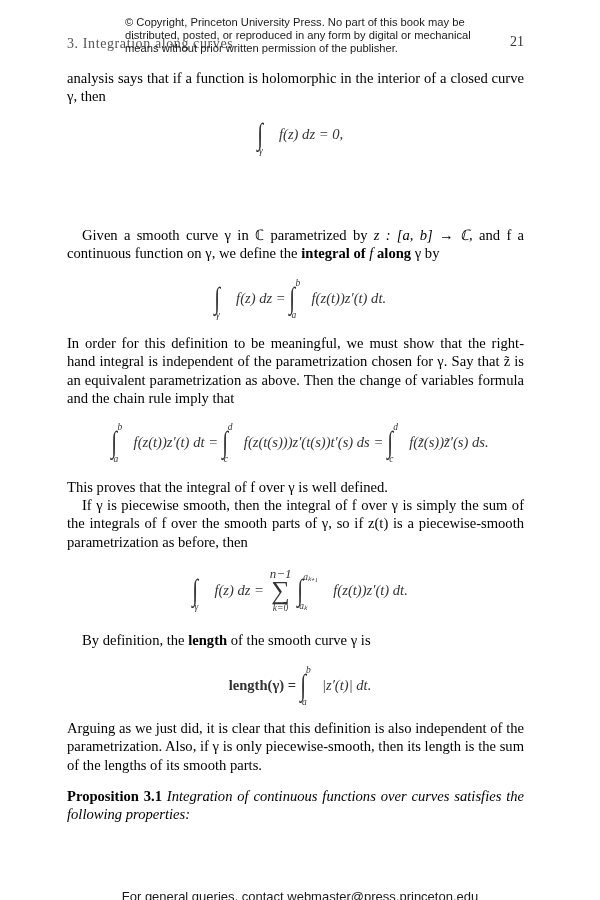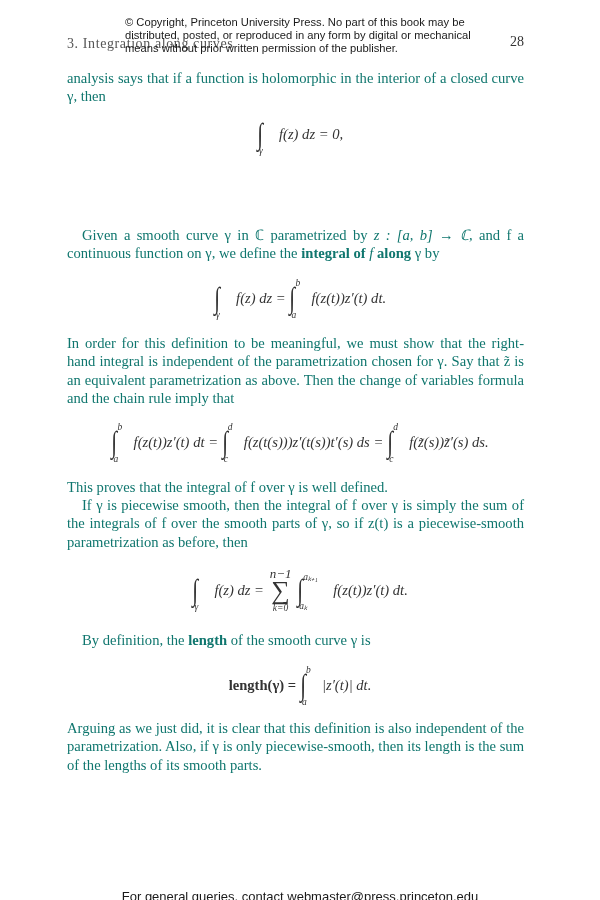--- a/index.html
+++ b/index.html
@@ -20,21 +20,21 @@
       font-family: "Liberation Serif", serif; font-size: 14px; color: #555;
       letter-spacing: 0.6px; z-index: 1;
     }
     .page-number {
       position: absolute; right: 76px; top: 22px;
       font-family: "Liberation Serif", serif; font-size: 14px; color: #333;
     }
     .text {
       position: absolute; left: 67px; width: 457px;
       font-family: "Liberation Serif", serif; font-size: 14.6px; line-height: 18.4px;
-      color: #0f766e; text-align: justify; text-align-last: left;
+      color: #000000; text-align: justify; text-align-last: left;
     }
     .text .ind { display: inline-block; width: 15px; }
     .math { font-style: italic; }
     .rm { font-style: normal; font-weight: bold; }
     .b { font-weight: bold; }
     .eq {
       position: absolute; left: 0; width: 600px; text-align: center;
       font-family: "Liberation Serif", serif; font-size: 14.6px; color: #333;
     }
     .eq-inner { display: inline-block; position: relative; white-space: nowrap; }
@@ -61,21 +61,21 @@
 
 <div class="page">
 
   <div class="copyright">
     <span class="cl">© Copyright, Princeton University Press. No part of this book may be</span>
     <span class="cl">distributed, posted, or reproduced in any form by digital or mechanical</span>
     <span class="cl">means without prior written permission of the publisher.</span>
   </div>
 
   <div class="running-head">3. Integration along curves</div>
-  <div class="page-number">28</div>
+  <div class="page-number">21</div>
 
   <div class="text" style="top:57px;">analysis says that if a function is holomorphic in the interior of a closed curve γ, then</div>
 
   <div class="eq" style="top:104px;">
     <span class="eq-inner">
       <span class="int">∫</span><span class="lim"><span class="sub">γ</span></span><span class="math">f(z) dz = 0,</span>
     </span>
   </div>
 
 
@@ -122,15 +122,19 @@
 
   <div class="eq" style="top:655px;">
     <span class="eq-inner">
       <span class="rm">length(γ) =</span>
       <span class="int">∫</span><span class="lim"><span class="sup">b</span><span class="sub">a</span></span><span class="math">|z′(t)| dt.</span>
     </span>
   </div>
 
   <div class="text" style="top:707px;">Arguing as we just did, it is clear that this definition is also independent of the parametrization.  Also, if γ is only piecewise-smooth, then its length is the sum of the lengths of its smooth parts.</div>
 
+  <div class="text" style="top:775px;">
+    <span class="prop-label">Proposition 3.1</span>
+    <span class="prop-body">Integration of continuous functions over curves satisfies the following properties:</span>
+  </div>
 
   <div class="footer">For general queries, contact webmaster@press.princeton.edu</div>
 </div>
 
 </body></html>

